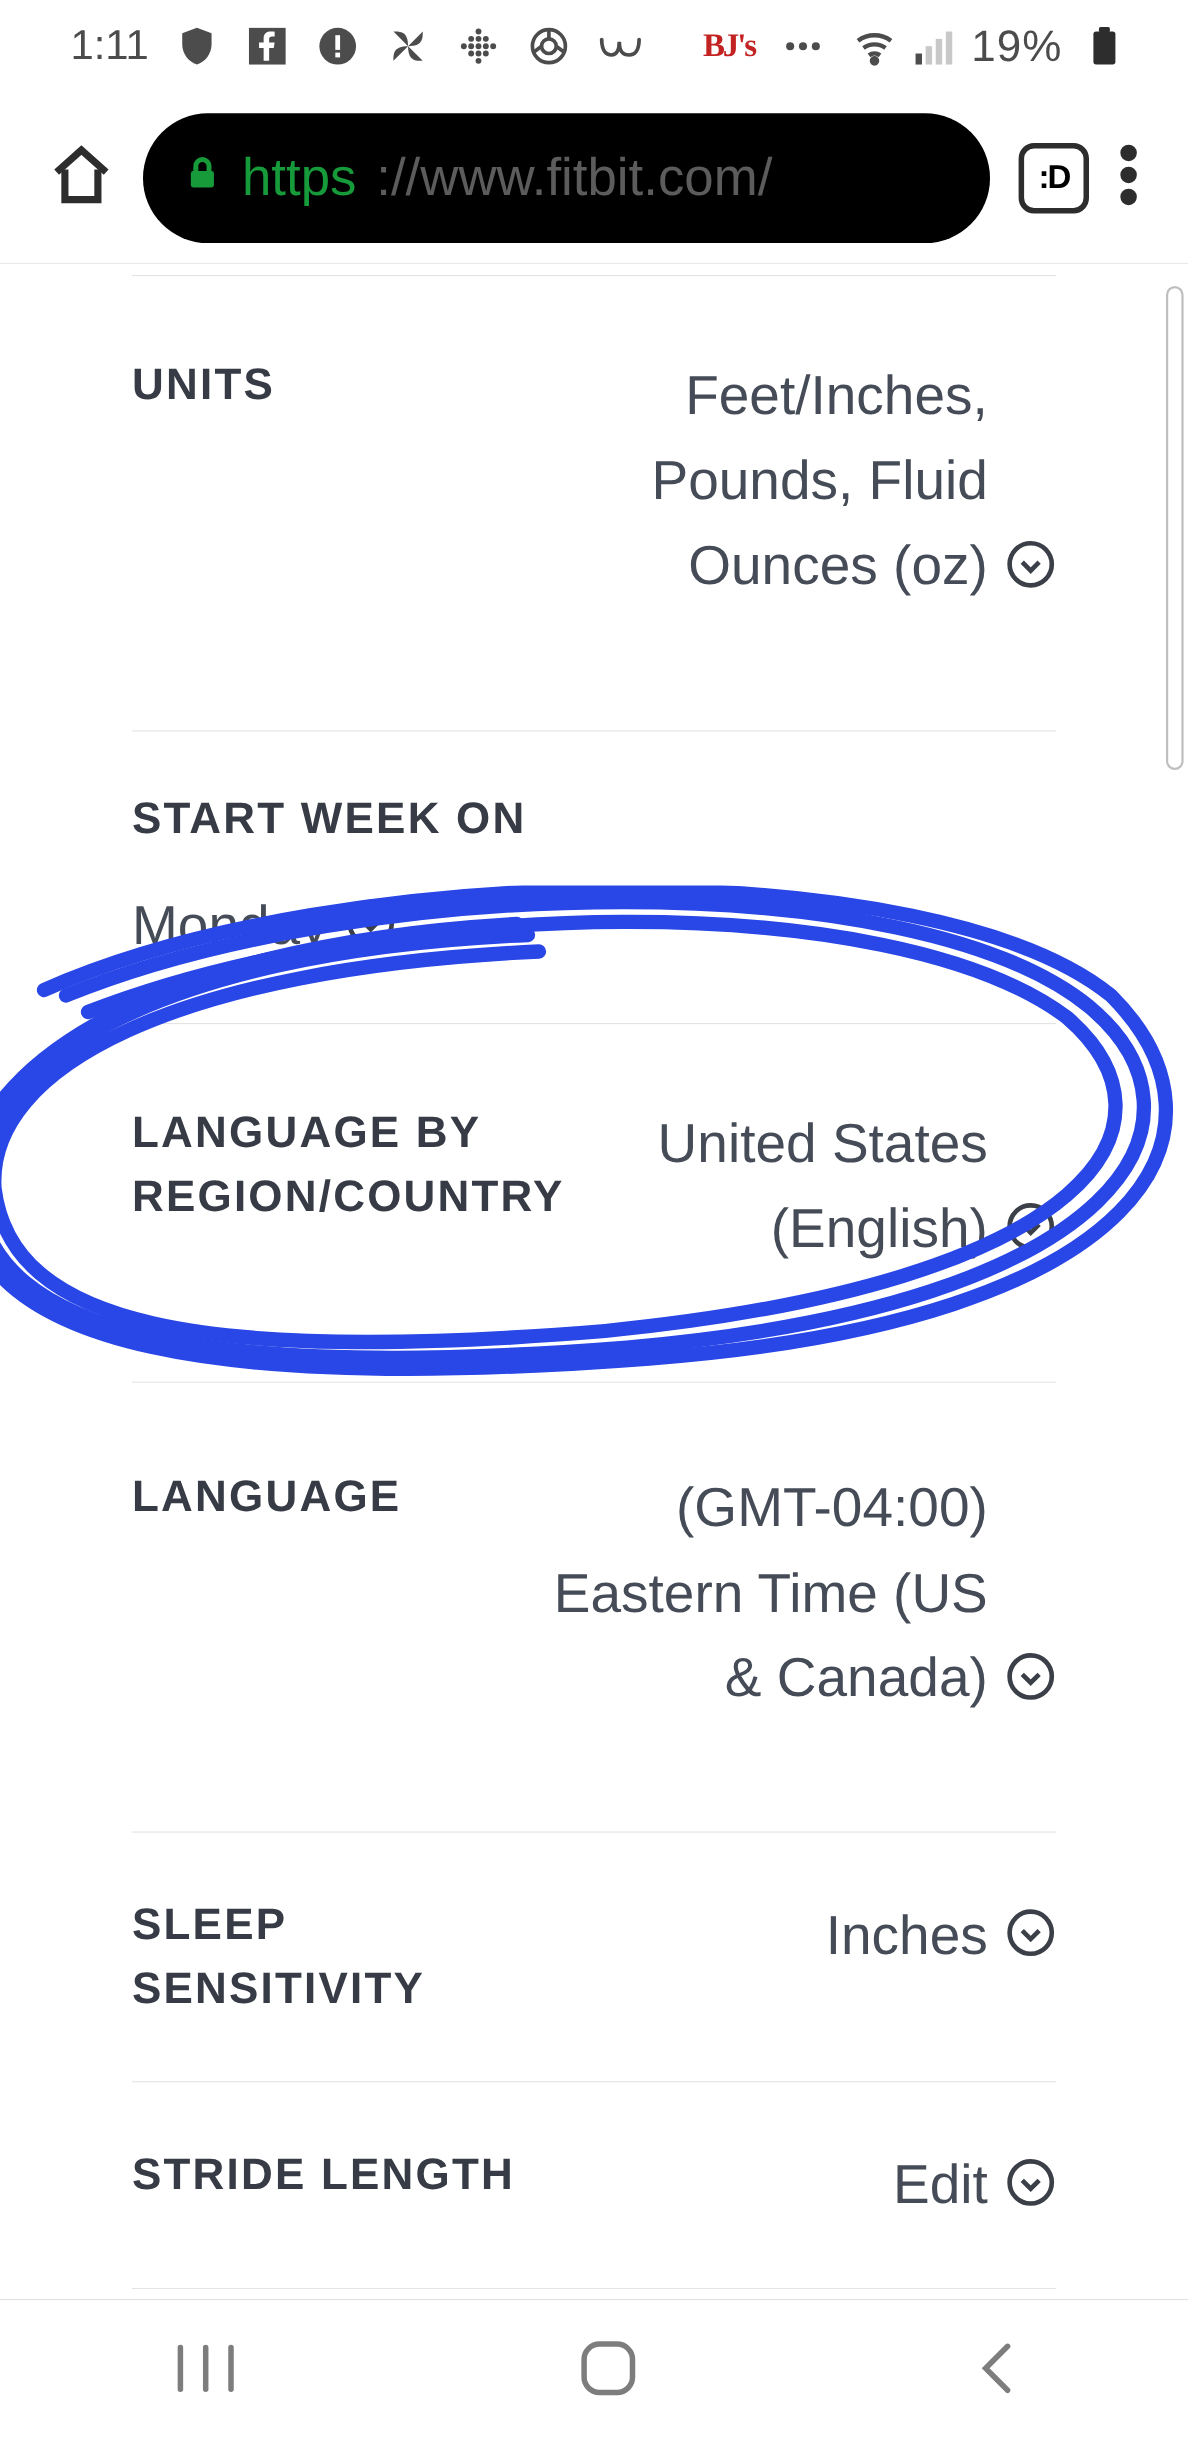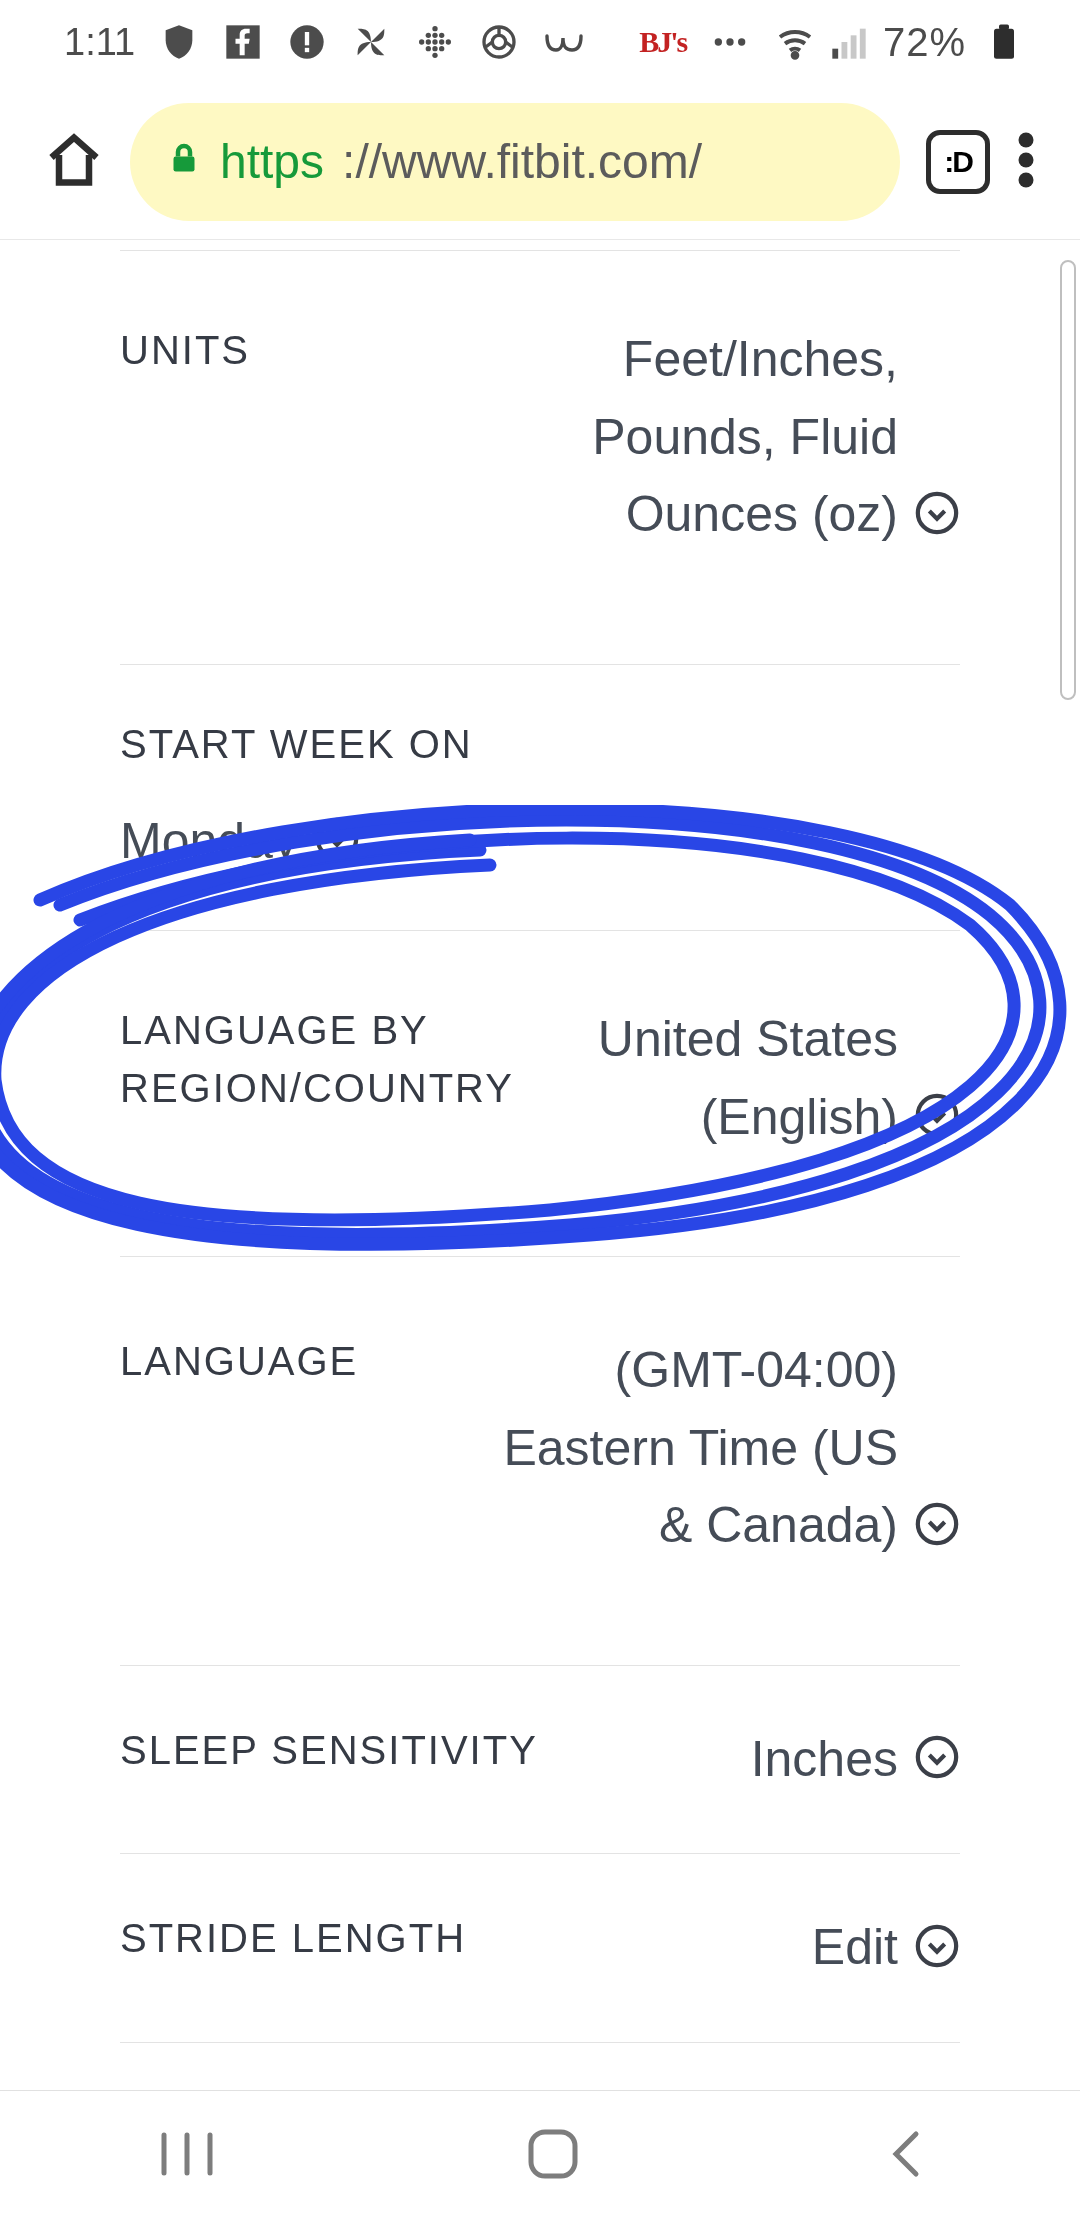--- a/index.html
+++ b/index.html
@@ -37,21 +37,21 @@
     align-items: center;
     padding: 0 44px;
     gap: 26px;
     border-bottom: 1px solid #e8e8e8;
   }
   .home-icon svg { width: 60px; height: 60px; color:#2d2d2d; }
   .addr {
     flex: 1;
     height: 118px;
     border-radius: 60px;
-    background: #fef9c3;
+    background: #000000;
     display: flex;
     align-items: center;
     padding: 0 36px;
     gap: 18px;
     font-size: 48px;
     overflow: hidden;
   }
   .addr .lock svg { width: 36px; height: 40px; color:#169a3a; }
   .addr .scheme { color: #169a3a; }
   .addr .rest { color: #5c5c5c; white-space: nowrap; }
@@ -73,21 +73,21 @@
     display: flex;
     justify-content: space-between;
     align-items: flex-start;
     border-bottom: 1.5px solid #e3e3e3;
     padding: 90px 0 90px 0;
     gap: 30px;
   }
   .row:first-child { padding-top: 60px; border-top: 1.5px solid #e3e3e3; margin-top:10px;}
   .row-label {
     font-size: 40px;
-    font-weight: 400;
+    font-weight: 700;
     letter-spacing: 2px;
     color: #363b45;
     max-width: 420px;
     line-height: 1.45;
   }
   .row-value-wrap {
     display: flex;
     align-items: flex-end;
     gap: 16px;
     text-align: right;
@@ -215,21 +215,21 @@
         </svg>
     </span>
     <span class="ico">
       <svg viewBox="0 0 24 24">
           <rect x="2" y="16" width="3.5" height="6" fill="#4c4c4c"></rect>
           <rect x="7.5" y="12" width="3.5" height="10" fill="#c8c8c8"></rect>
           <rect x="13" y="8" width="3.5" height="14" fill="#c8c8c8"></rect>
           <rect x="18.5" y="4" width="3.5" height="18" fill="#c8c8c8"></rect>
         </svg>
     </span>
-    <span class="battery-text">72%</span>
+    <span class="battery-text">19%</span>
     <span class="ico">
       <svg viewBox="0 0 24 24" fill="#2d2d2d">
           <rect x="6" y="4" width="12" height="18" rx="1.5"></rect>
           <rect x="9" y="1.5" width="6" height="3" rx="1"></rect>
         </svg>
     </span>
   </div>
 </div>
 
 <div class="url-bar">

